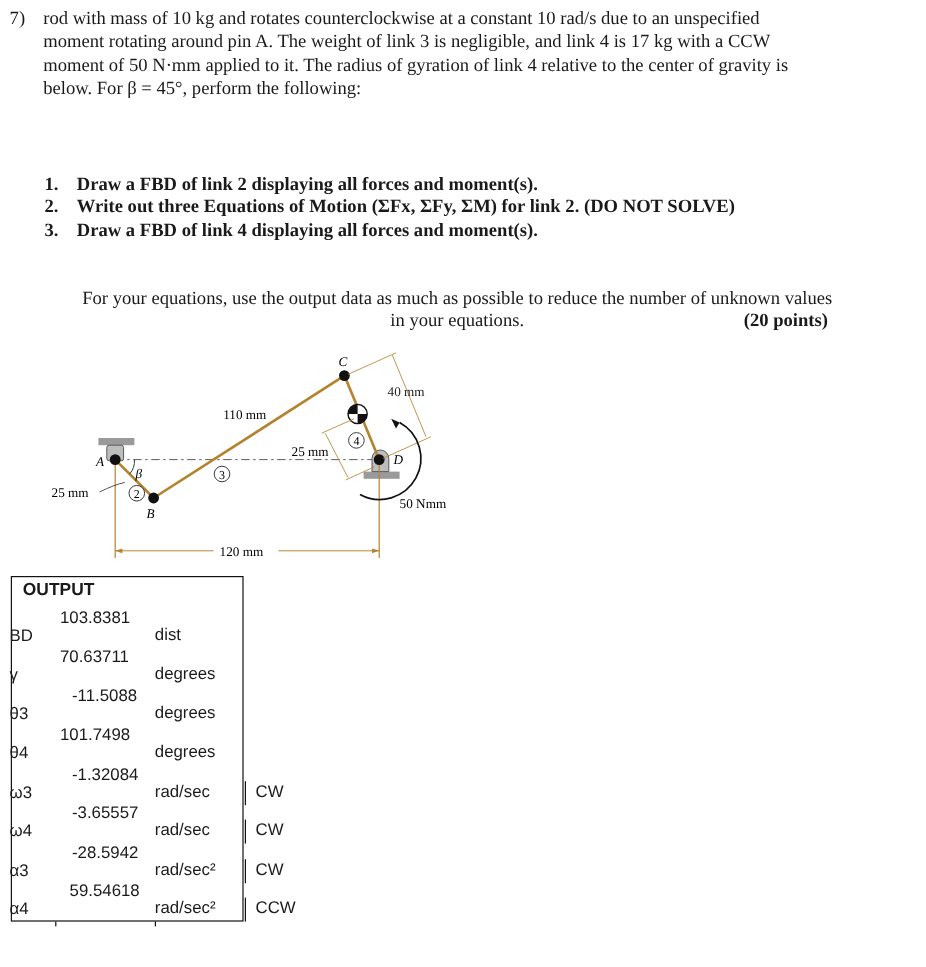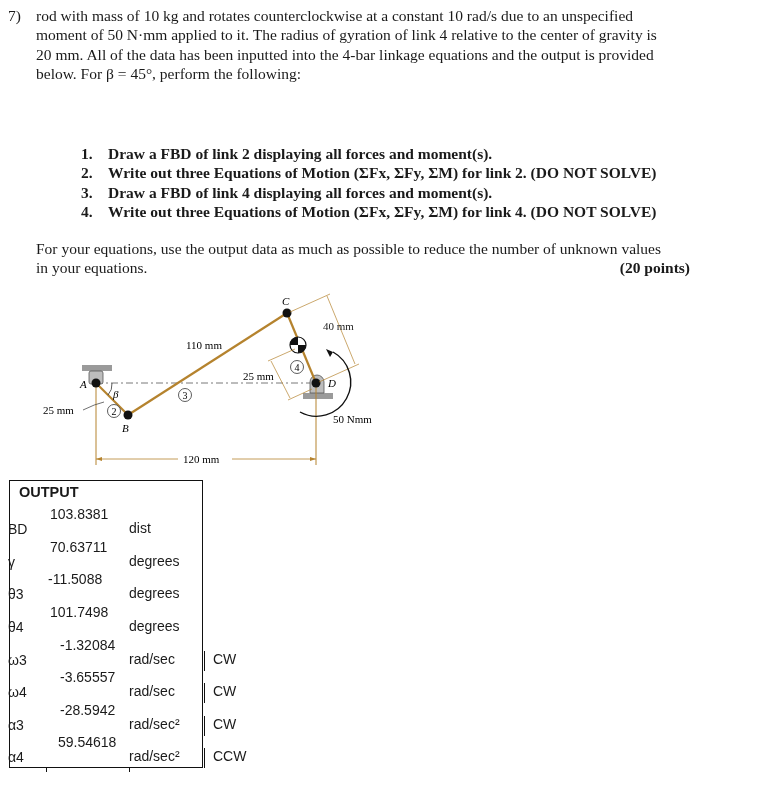--- a/index.html
+++ b/index.html
@@ -5,56 +5,55 @@
   html, body { margin:0; padding:0; background:#ffffff; }
   body { width:772px; height:806px; position:relative; overflow:hidden; color:#1a1a1a; }
   .serif { font-family: "Liberation Serif", "DejaVu Serif", serif; }
   .sans { font-family: "Liberation Sans", "DejaVu Sans", sans-serif; padding-left: 24px; }
 
   #problem { position:absolute; left:8px; top:6px; width:752px; font-size:15.5px; line-height:19.4px; }
   #problem .num { position:absolute; left:0; top:0; }
   #problem .body { position:absolute; left:28px; top:0; width:720px; }
   #problem .line { white-space:nowrap; }
 
-  #tasks { position:absolute; left:37px; top:144px; font-size:15.5px; line-height:19.4px; font-weight:bold;margin-left:44px; }
+  #tasks { position:absolute; left:37px; top:144px; font-size:15.5px; line-height:19.4px; font-weight:bold; }
   #tasks .task { white-space:nowrap; }
   #tasks .tnum { display:inline-block; width:27px; }
 
-  #note { position:absolute; left:36px; top:239px; width:690px; font-size:15.5px; line-height:19.4px; }
+  #note { position:absolute; left:36px; top:239px; width:690px; font-size:15.5px; line-height:19.4px;text-align:center; }
   #note .points { position:absolute; right:36px; top:19.4px; font-weight:bold; }
 
   #diagram { position:absolute; left:0; top:290px; width:400px; height:185px; }
 
   #output { position:absolute; left:9px; top:480px; width:194px; height:288px; border:1.5px solid #111; border-right:1.5px solid #111; box-sizing:border-box; }
   #output .title { position:absolute; left:9px; top:3px; font-weight:bold; font-size:14.5px; }
   .orow { position:absolute; left:0; width:260px; height:33px; font-size:14px; }
   .orow .sym { position:absolute; left:8px; top:15px; }
   .orow .val { position:absolute; left:50px; top:0;text-align:right; }
   .orow .unit { position:absolute; left:129px; top:14px; white-space:nowrap;text-align:right; }
   .orow .dir { position:absolute; left:204px; top:14px; border-left:1.5px solid #111; padding-left:8px; height:20px; }
   .tick { position:absolute; top:768px; width:1px; height:4px; background:#111; }
 </style>
 </head>
 <body>
 
 <div id="problem" class="serif">
   <span class="num">7)</span>
   <div class="body">
     <div class="line">rod with mass of 10 kg and rotates counterclockwise at a constant 10 rad/s due to an unspecified</div>
+    <div class="line">moment rotating around pin A. The weight of link 3 is negligible, and link 4 is 17 kg with a CCW</div>
     <div class="line">moment of 50 N·mm applied to it. The radius of gyration of link 4 relative to the center of gravity is</div>
-    <div class="line">20 mm. All of the data has been inputted into the 4-bar linkage equations and the output is provided</div>
     <div class="line">below. For β = 45°, perform the following:</div>
   </div>
 </div>
 
 <div id="tasks" class="serif">
   <div class="task"><span class="tnum">1.</span><span>Draw a FBD of link 2 displaying all forces and moment(s).</span></div>
   <div class="task"><span class="tnum">2.</span><span>Write out three Equations of Motion (ΣFx, ΣFy, ΣM) for link 2. (DO NOT SOLVE)</span></div>
   <div class="task"><span class="tnum">3.</span><span>Draw a FBD of link 4 displaying all forces and moment(s).</span></div>
-  <div class="task"><span class="tnum">4.</span><span>Write out three Equations of Motion (ΣFx, ΣFy, ΣM) for link 4. (DO NOT SOLVE)</span></div>
 </div>
 
 <div id="note" class="serif">
   <div style="white-space:nowrap;">For your equations, use the output data as much as possible to reduce the number of unknown values</div>
   <div>in your equations.</div>
   <span class="points">(20 points)</span>
 </div>
 
 <svg id="diagram" viewBox="0 290 400 185" xmlns="http://www.w3.org/2000/svg">
 
@@ -149,21 +148,21 @@
     <span class="val">103.8381</span>
     <span class="unit">dist</span>
   </div>
   <div class="orow" style="top:539px;">
     <span class="sym">γ</span>
     <span class="val">70.63711</span>
     <span class="unit">degrees</span>
   </div>
   <div class="orow" style="top:571px;">
     <span class="sym">θ3</span>
-    <span class="val" style="left:48px;">-11.5088</span>
+    <span class="val" style="left:60px;">-11.5088</span>
     <span class="unit">degrees</span>
   </div>
   <div class="orow" style="top:604px;">
     <span class="sym">θ4</span>
     <span class="val">101.7498</span>
     <span class="unit">degrees</span>
   </div>
   <div class="orow" style="top:637px;">
     <span class="sym">ω3</span>
     <span class="val" style="left:60px;">-1.32084</span>

